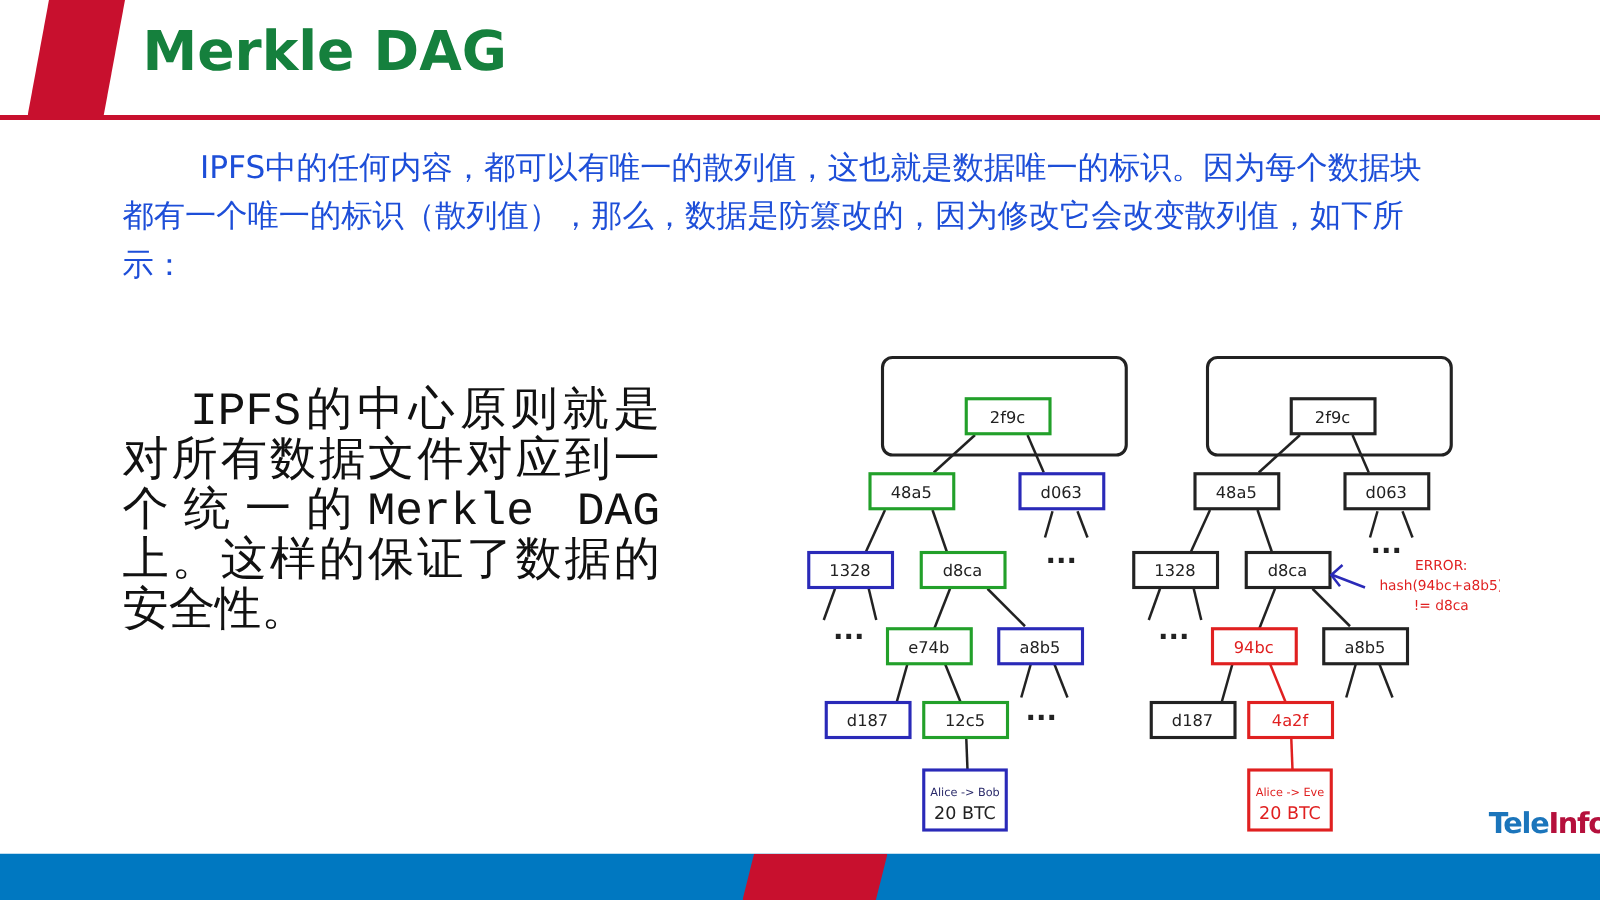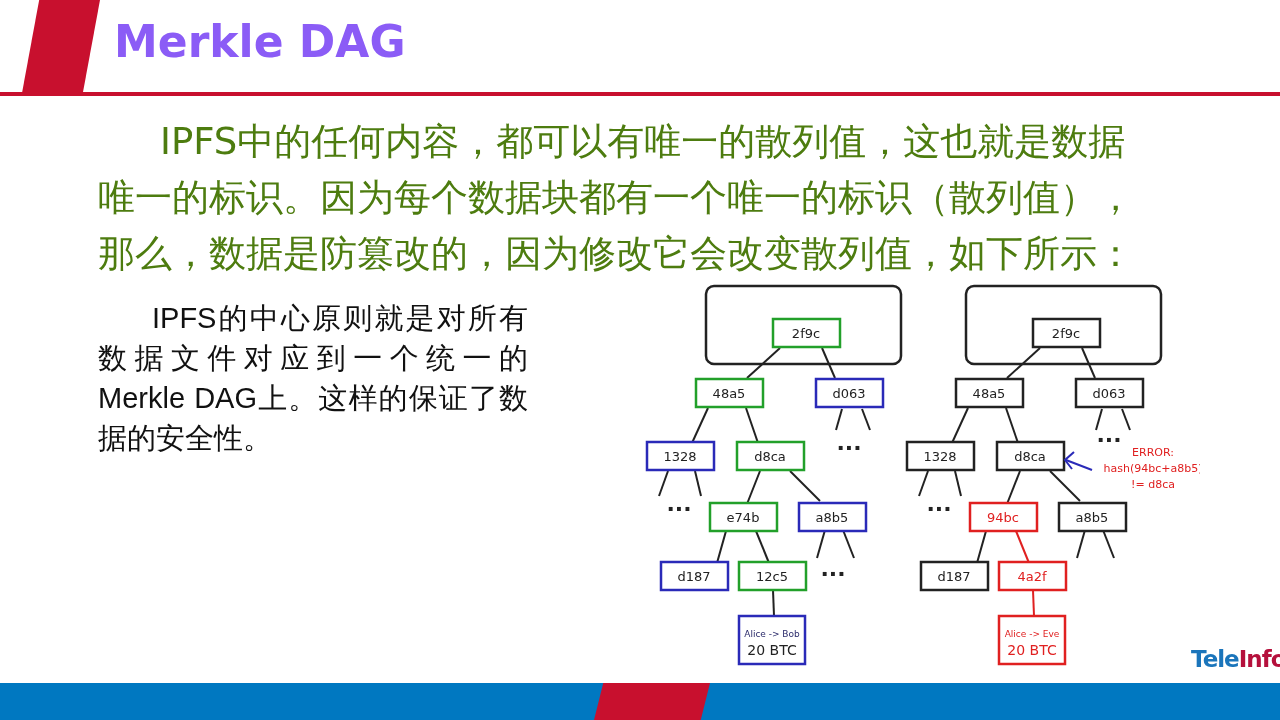--- a/index.html
+++ b/index.html
@@ -1,21 +1,21 @@
 <!DOCTYPE html>
 <html><head>
 <meta charset="utf-8">
 <style>
   html, body { margin:0; padding:0; }
   body { width:1280px; height:720px; position:relative; overflow:hidden; background:#ffffff; font-family:"DejaVu Sans", sans-serif; }
   .red-tab { position:absolute; left:22px; top:0; width:78px; height:93px; background:#c8102e; clip-path:polygon(22% 0,100% 0,78% 100%,0 100%); }
-  .title { position:absolute; left:114px; top:16px; font-size:44px; font-weight:bold; color:#8b5cf6; font-family:"DejaVu Sans", sans-serif; letter-spacing:0px; }
+  .title { position:absolute; left:114px; top:16px; font-size:44px; font-weight:bold; color:#15803d; font-family:"DejaVu Sans", sans-serif; letter-spacing:0px; }
   .title-rule { position:absolute; left:0; top:92px; width:1280px; height:4px; background:#c8102e; }
-  .para1 { position:absolute; left:98px; top:114px; width:1040px; font-size:37px; line-height:56px; color:#4d7c0f; font-family:"DejaVu Sans", sans-serif; text-indent:62px; }
-  .para2 { position:absolute; left:98px; top:298px; width:430px; font-size:29px; line-height:40px; color:#111; font-family:Liberation Sans, sans-serif; text-indent:54px; text-align:justify; }
+  .para1 { position:absolute; left:98px; top:114px; width:1040px; font-size:25px; line-height:39px; color:#1d4ed8; font-family:"DejaVu Sans", sans-serif; text-indent:62px; }
+  .para2 { position:absolute; left:98px; top:310px; width:430px; font-size:37px; line-height:40px; color:#111; font-family:Liberation Mono, monospace; text-indent:54px; text-align:justify; }
   .diagram { position:absolute; left:640px; top:278px; width:560px; height:395px; }
   .diagram svg { width:560px; height:395px; }
   .logo { position:absolute; left:1163px; top:646px; font-size:23px; font-weight:bold; letter-spacing:-1px; font-family:"DejaVu Sans", sans-serif;margin-left:28px; }
   .logo .tele { color:#1b75bb; }
   .logo .info { color:#b5103c; }
   .footer { position:absolute; left:0; top:683px; width:1280px; height:37px; background:#0078c1; }
   .footer-red { position:absolute; left:594px; top:683px; width:116px; height:37px; background:#c8102e; clip-path:polygon(8% 0,100% 0,92% 100%,0 100%); }
 </style>
 </head>
 <body>

